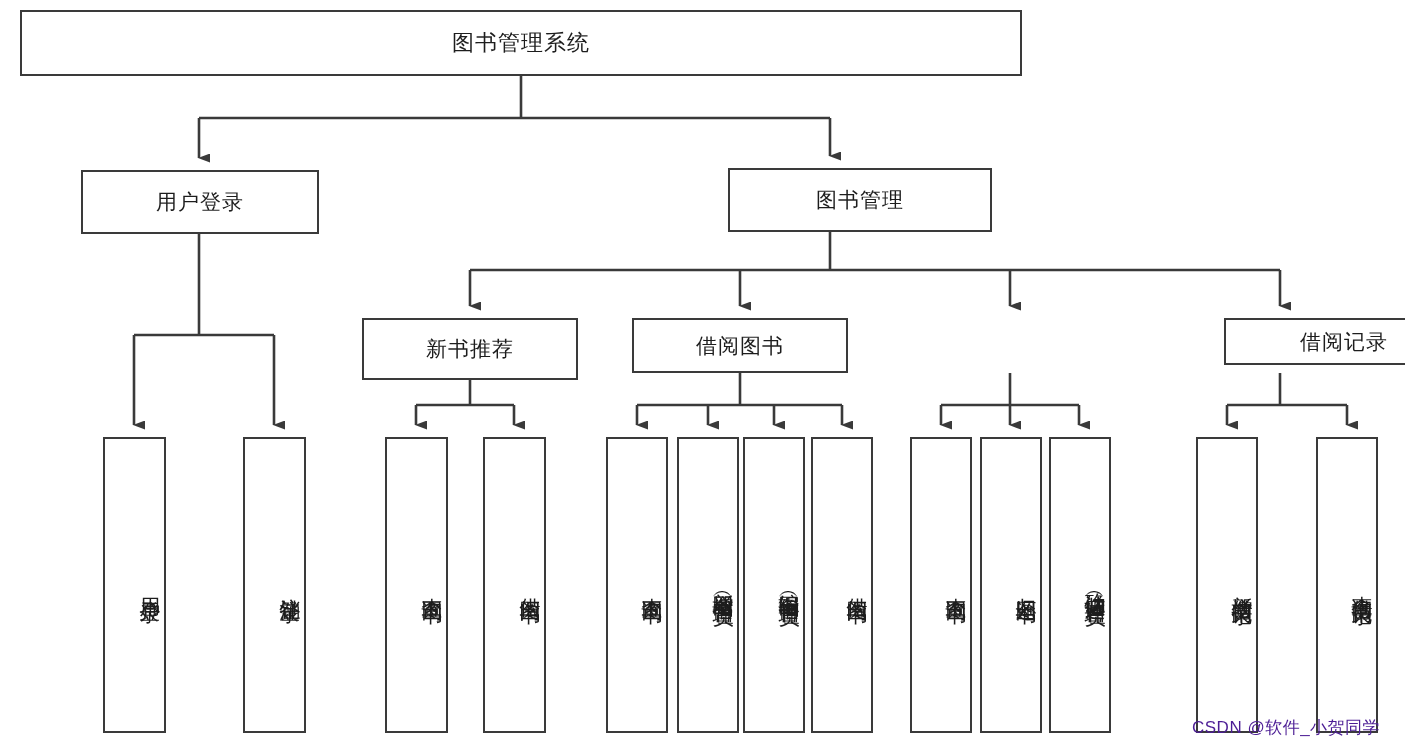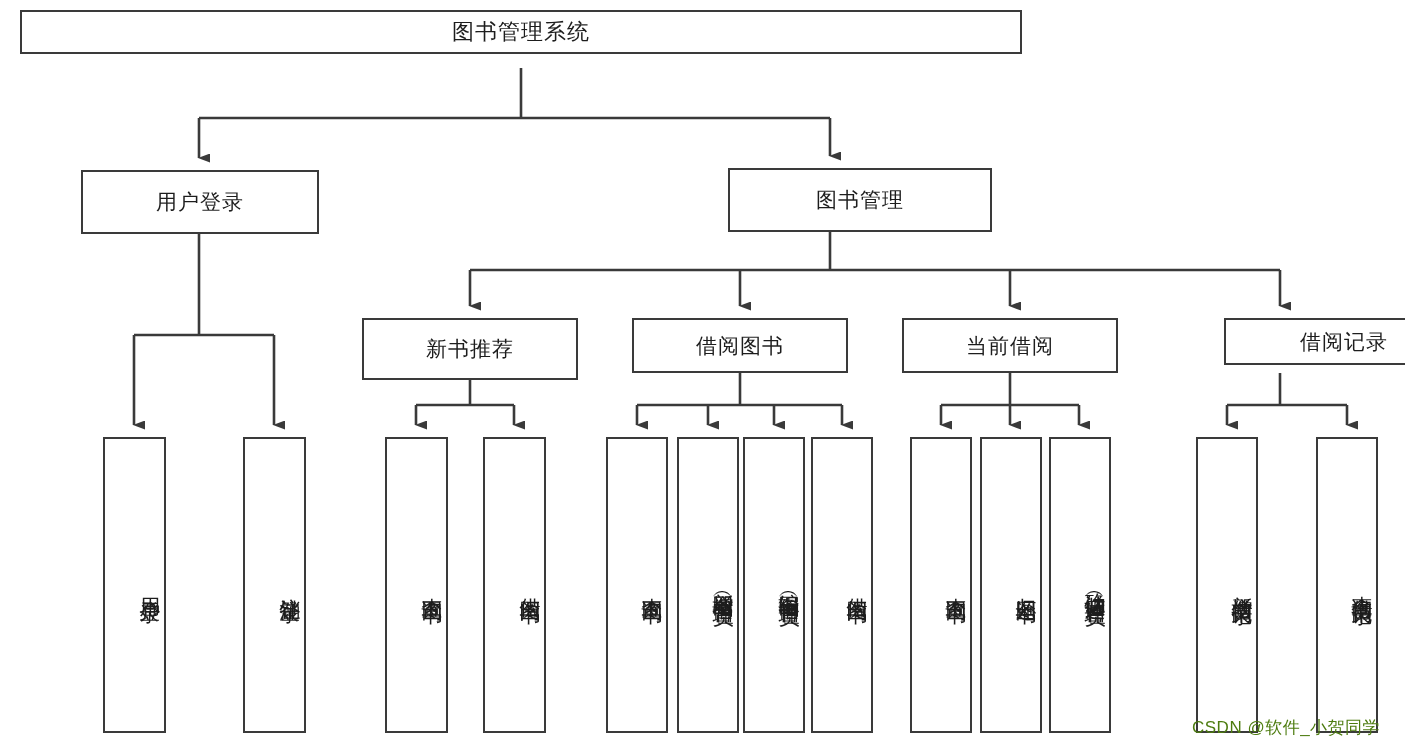--- a/index.html
+++ b/index.html
@@ -56,21 +56,21 @@
   }
   .node.v .vlabel {
     writing-mode: vertical-rl;
     text-orientation: upright;
     display: block;
     white-space: nowrap;
   }
   .watermark {
     position: absolute;
     font-size: 17px;
-    color: #4d7c0f;
+    color: #4c1d95;
     white-space: nowrap;
     letter-spacing: 0.5px;
   }
 </style>
 </head>
 <body>
 
 <div id="diagram">
 
   <svg id="svg-layer" viewBox="0 0 1405 747" width="1405" height="747" xmlns="http://www.w3.org/2000/svg">
@@ -116,39 +116,36 @@
       <path d="M 1010,405 L 1010,425" marker-end="url(#arrowhead)"></path>
       <path d="M 1079,405 L 1079,425" marker-end="url(#arrowhead)"></path>
 
       <path d="M 1280,373 L 1280,405"></path>
       <path d="M 1227,405 L 1347,405"></path>
       <path d="M 1227,405 L 1227,425" marker-end="url(#arrowhead)"></path>
       <path d="M 1347,405 L 1347,425" marker-end="url(#arrowhead)"></path>
     </g>
   </svg>
 
-  <div class="node h root" style="left:20px; top:10px; width:1002px; height:44px;">
+  <div class="node h root" style="left:20px; top:10px; width:1002px; height:66px;">
     <span>图书管理系统</span>
   </div>
 
   <div class="node h" style="left:81px; top:170px; width:238px; height:64px;">
     <span>用户登录</span>
   </div>
   <div class="node h" style="left:728px; top:168px; width:264px; height:64px;">
     <span>图书管理</span>
   </div>
 
   <div class="node h" style="left:362px; top:318px; width:216px; height:62px;">
     <span>新书推荐</span>
   </div>
   <div class="node h" style="left:632px; top:318px; width:216px; height:55px;">
     <span>借阅图书</span>
-  </div>
-  <div class="node h" style="left:902px; top:318px; width:216px; height:55px;">
-    <span>当前借阅</span>
   </div>
   <div class="node h" style="left:1224px; top:318px; width:216px; height:47px;padding-left:24px;">
     <span>借阅记录</span>
   </div>
 
   <div class="node v" style="left:103px; top:437px; width:63px; height:296px;">
     <span class="vlabel">用户登录</span>
   </div>
   <div class="node v" style="left:243px; top:437px; width:63px; height:296px;">
     <span class="vlabel">注销登录</span>

